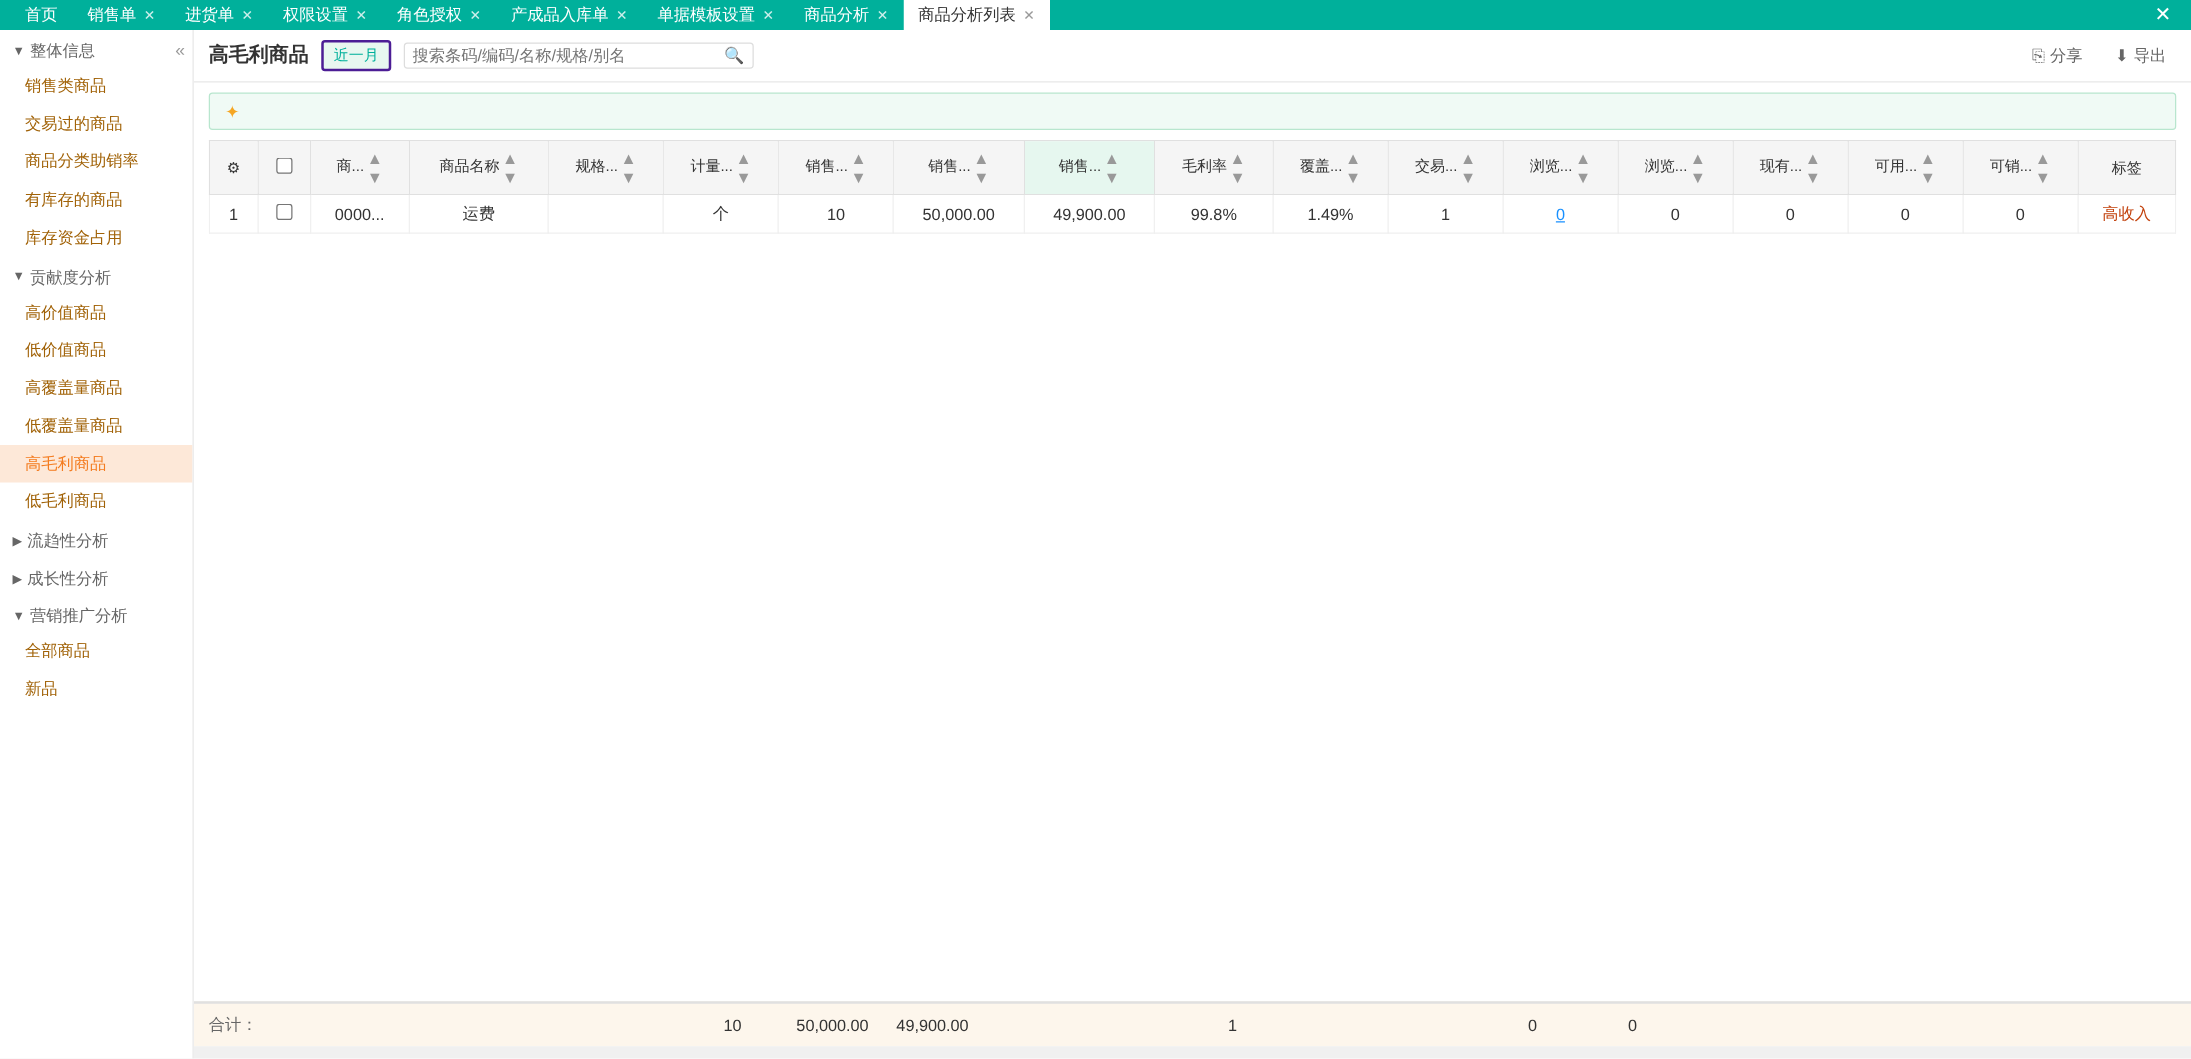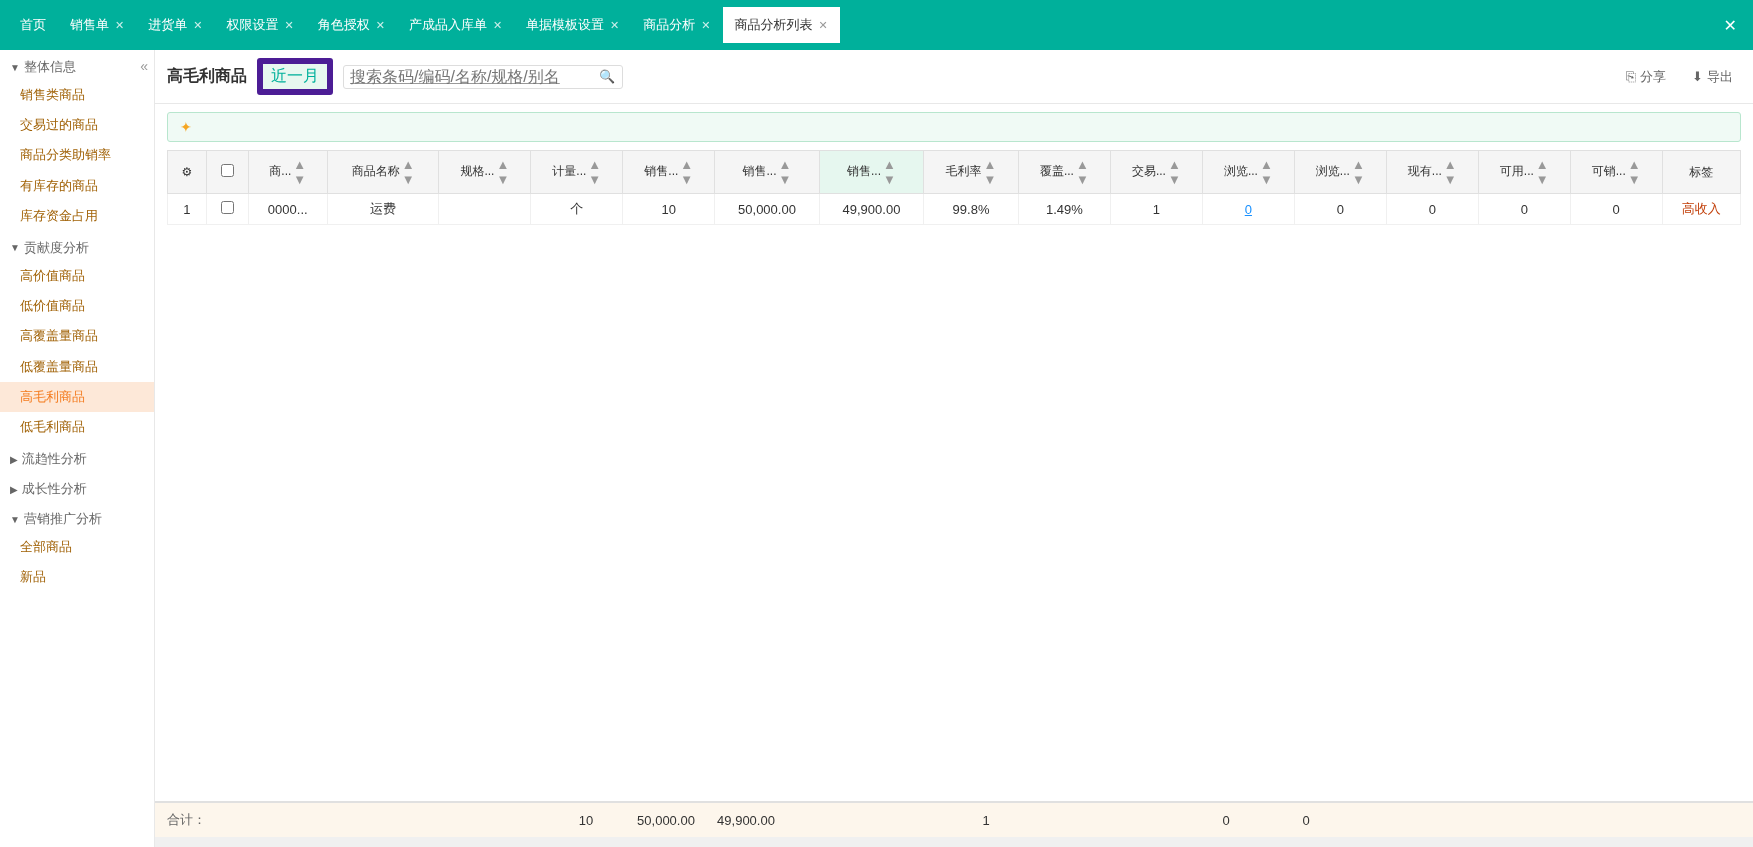--- a/index.html
+++ b/index.html
@@ -3,21 +3,21 @@
   <meta charset="utf-8">
   <style>
     * { box-sizing: border-box; margin: 0; padding: 0; font-family: 'Microsoft YaHei', sans-serif; font-size: 13px; }
     body { background: #f5f5f5; overflow: hidden; height: 847px; display: flex; flex-direction: column; }
 
     
     .top-nav {
       background: #00b09b;
       display: flex;
       align-items: center;
-      height: 50px;
+      height: 24px;
       padding: 0 8px;
       flex-shrink: 0;
     }
     .top-nav .nav-item {
       color: #fff;
       padding: 0 12px;
       height: 36px;
       display: flex;
       align-items: center;
       cursor: pointer;
@@ -102,42 +102,41 @@
       flex-shrink: 0;
     }
     .content-title {
       font-size: 16px;
       font-weight: bold;
       color: #333;
     }
     .filter-btn {
       background: #e8f7f0;
       color: #00b09b;
-      border: 6px solid #4c1d95;
+      border: 2px solid #4c1d95;
       border-radius: 3px;
       padding: 2px 8px;
       cursor: pointer;
-      font-size: 16px;
+      font-size: 12px;
     }
     .search-box {
       display: flex;
       align-items: center;
       border: 1px solid #ddd;
       border-radius: 3px;
       padding: 2px 6px;
       flex: 1;
       max-width: 280px;
     }
     .search-box input {
       border: none;
       outline: none;
-      font-size: 16px;
+      font-size: 13px;
       width: 100%;
       color: #999;
-      text-decoration: underline;
     }
     .search-icon { color: #aaa; font-size: 13px; cursor: pointer; }
     .header-actions {
       margin-left: auto;
       display: flex;
       gap: 10px;
       align-items: center;
     }
     .action-btn {
       display: flex;

